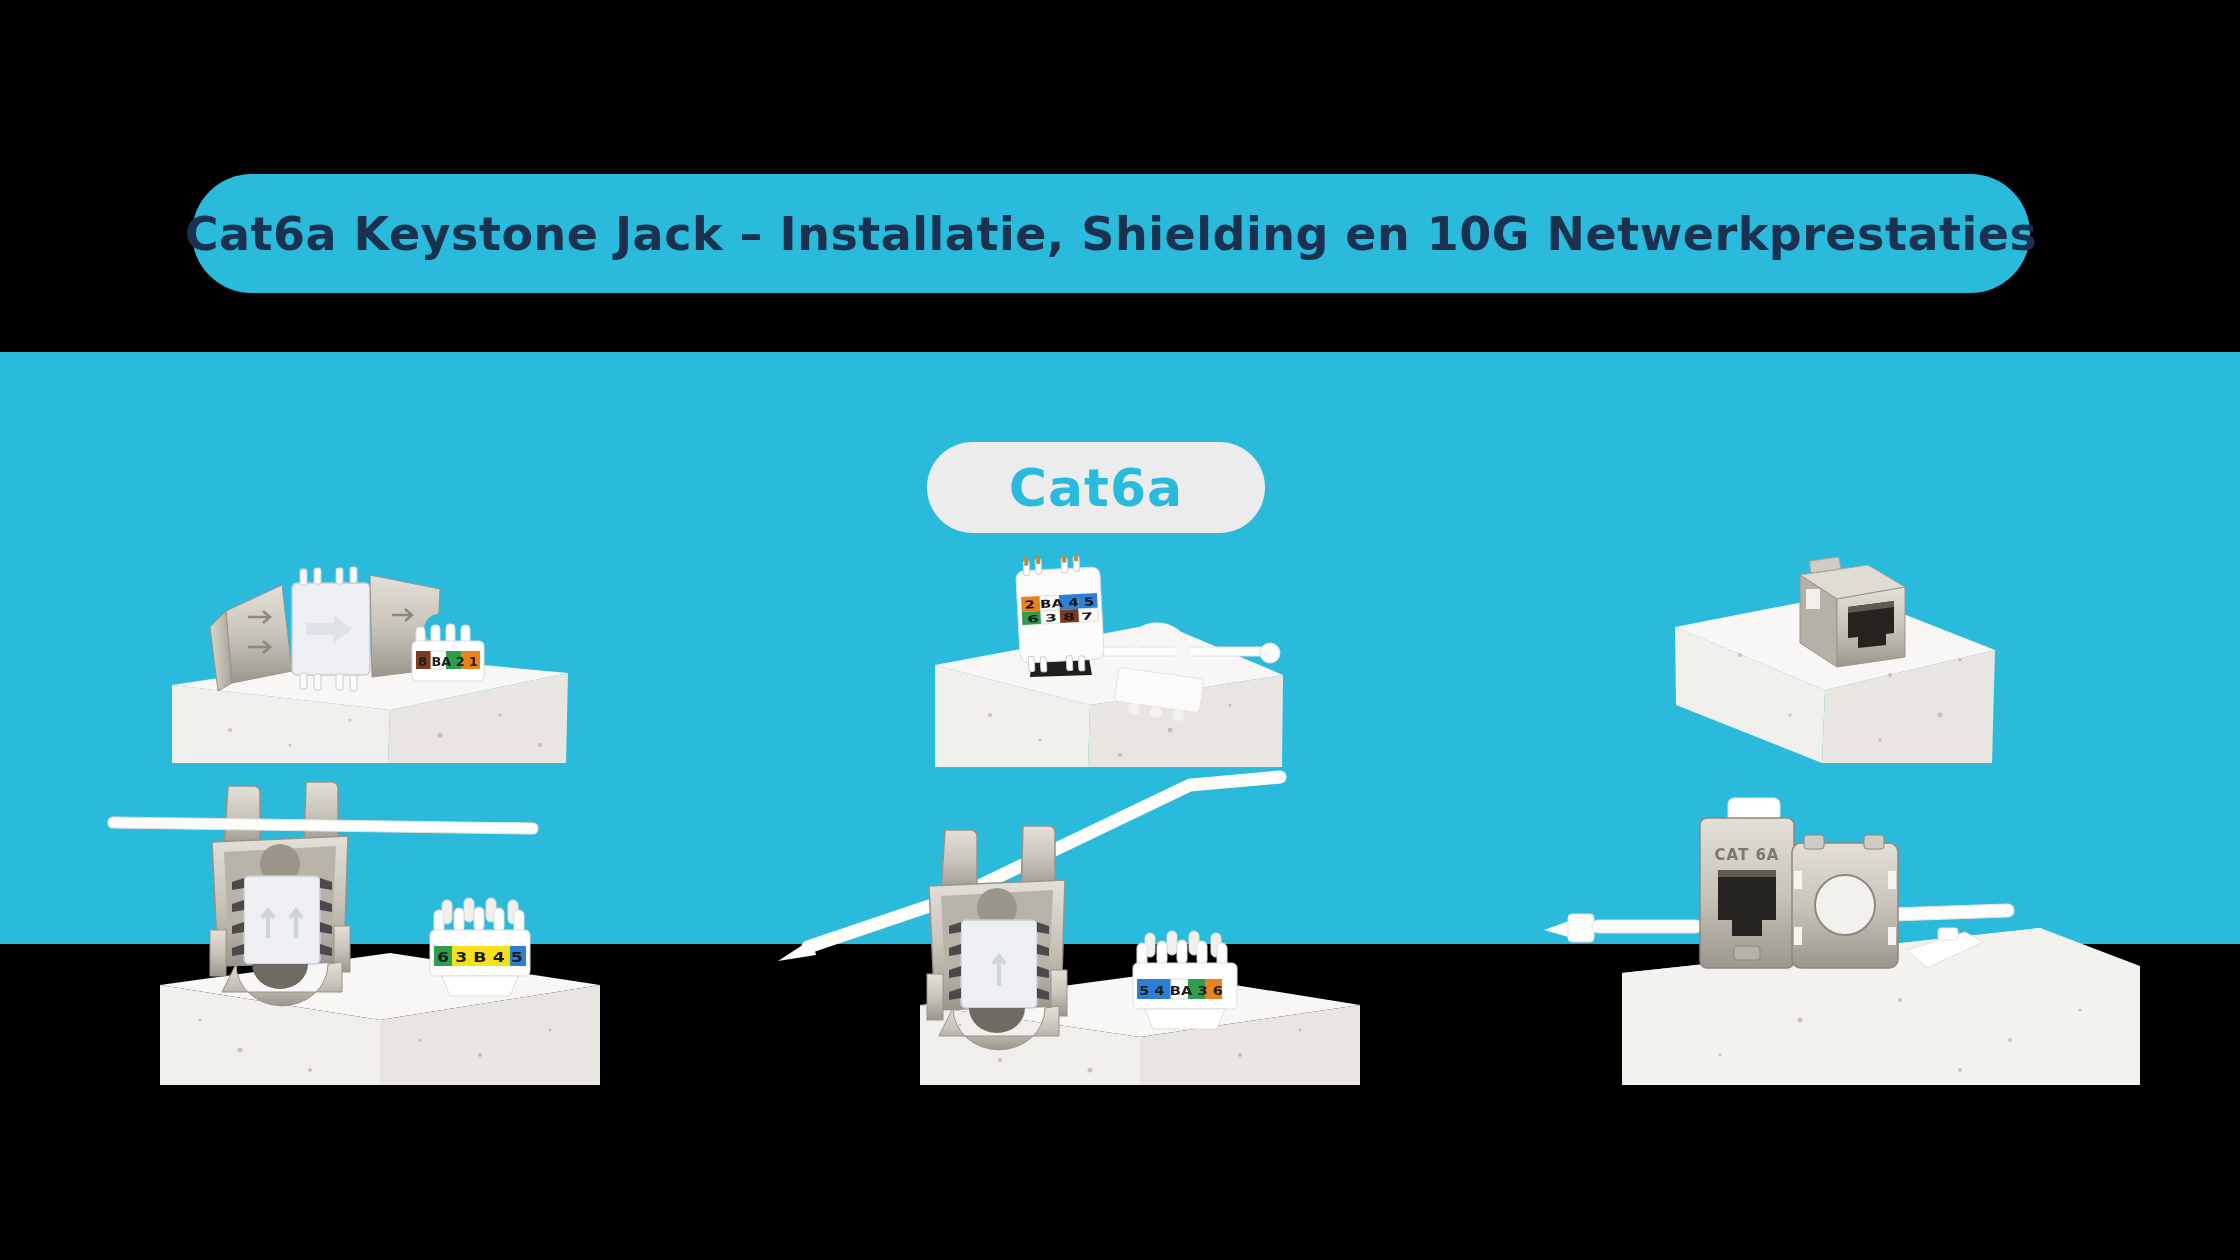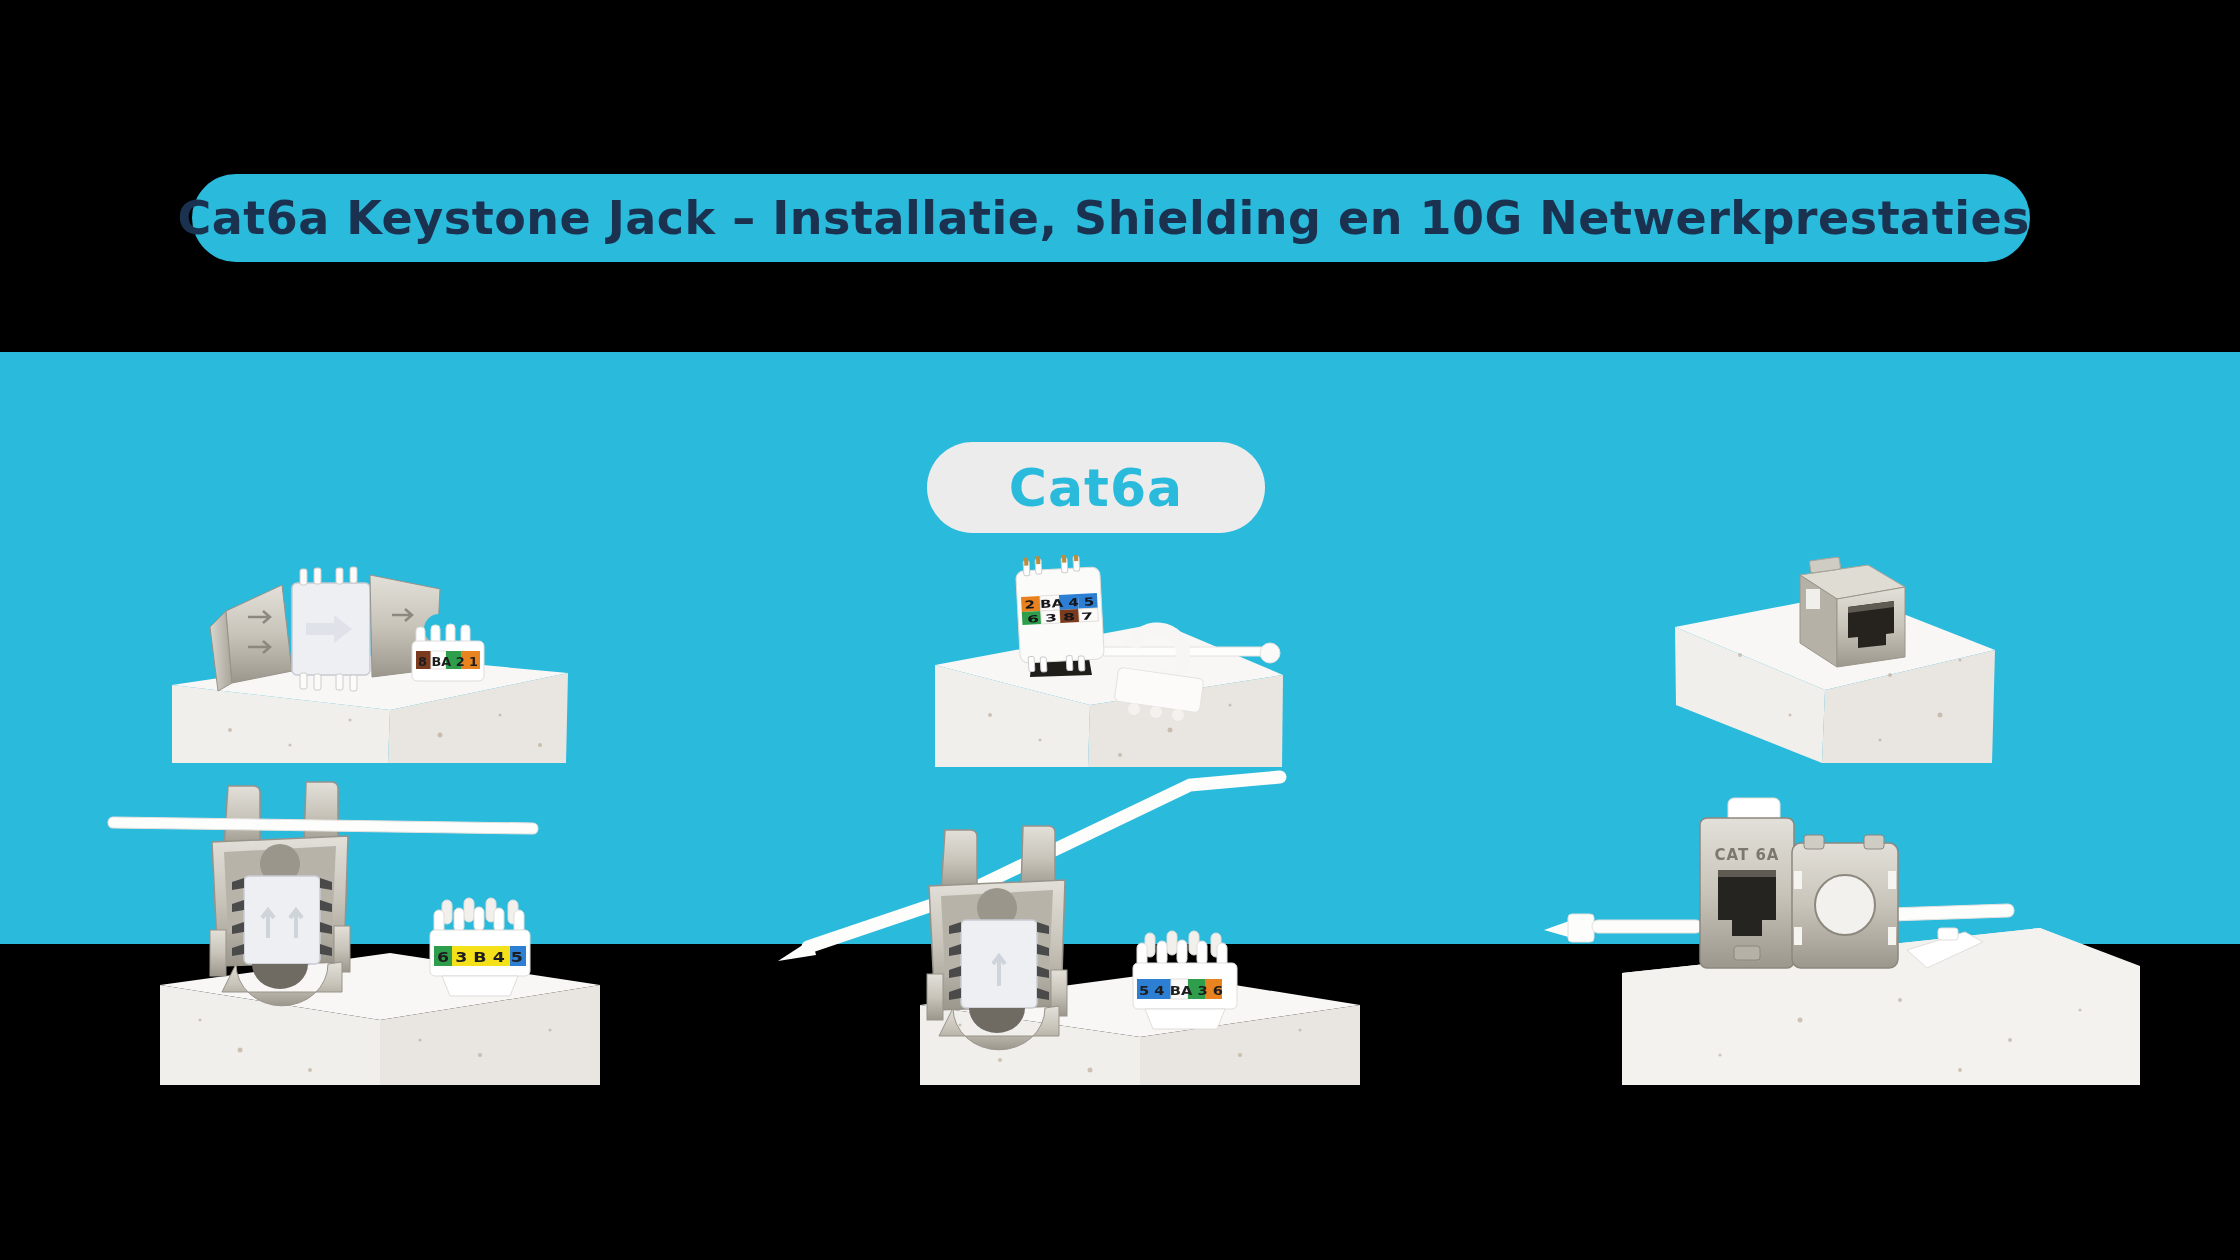--- a/index.html
+++ b/index.html
@@ -1,19 +1,19 @@
 <!DOCTYPE html>
 <html style="--bg: #000000; --accent: #2ABADC; --title-text: #1B3150; --badge-bg: #ECECEC;"><head>
 <meta charset="utf-8">
 <style>
   html,body{margin:0;padding:0;background:#000;}
   .canvas{position:relative;width:2240px;height:1260px;background:var(--bg,#000);overflow:hidden;
           font-family:"DejaVu Sans","Liberation Sans",sans-serif;}
-  .title-pill{position:absolute;left:192px;top:174px;width:1838px;height:88px;border-radius:60px;
-          background:var(--accent,#2ABADC);display:flex;align-items:center;justify-content:flex-end;}
+  .title-pill{position:absolute;left:192px;top:174px;width:1838px;height:119px;border-radius:60px;
+          background:var(--accent,#2ABADC);display:flex;align-items:center;justify-content:center;}
   .title-pill span{color:var(--title-text,#1B3150);font-size:46px;font-weight:bold;letter-spacing:.5px;white-space:nowrap;}
   .stage{position:absolute;left:0;top:352px;width:2240px;height:592px;background:var(--accent,#2ABADC);}
   .badge{position:absolute;left:927px;top:90px;width:338px;height:91px;border-radius:46px;
          background:var(--badge-bg,#ECECEC);display:flex;align-items:center;justify-content:center;}
   .badge span{color:var(--accent,#2ABADC);font-size:52px;font-weight:bold;letter-spacing:1px;}
   .product{position:absolute;}
   svg text{font-family:"DejaVu Sans","Liberation Sans",sans-serif;font-weight:bold;}
 </style>
 </head>
 <body>

